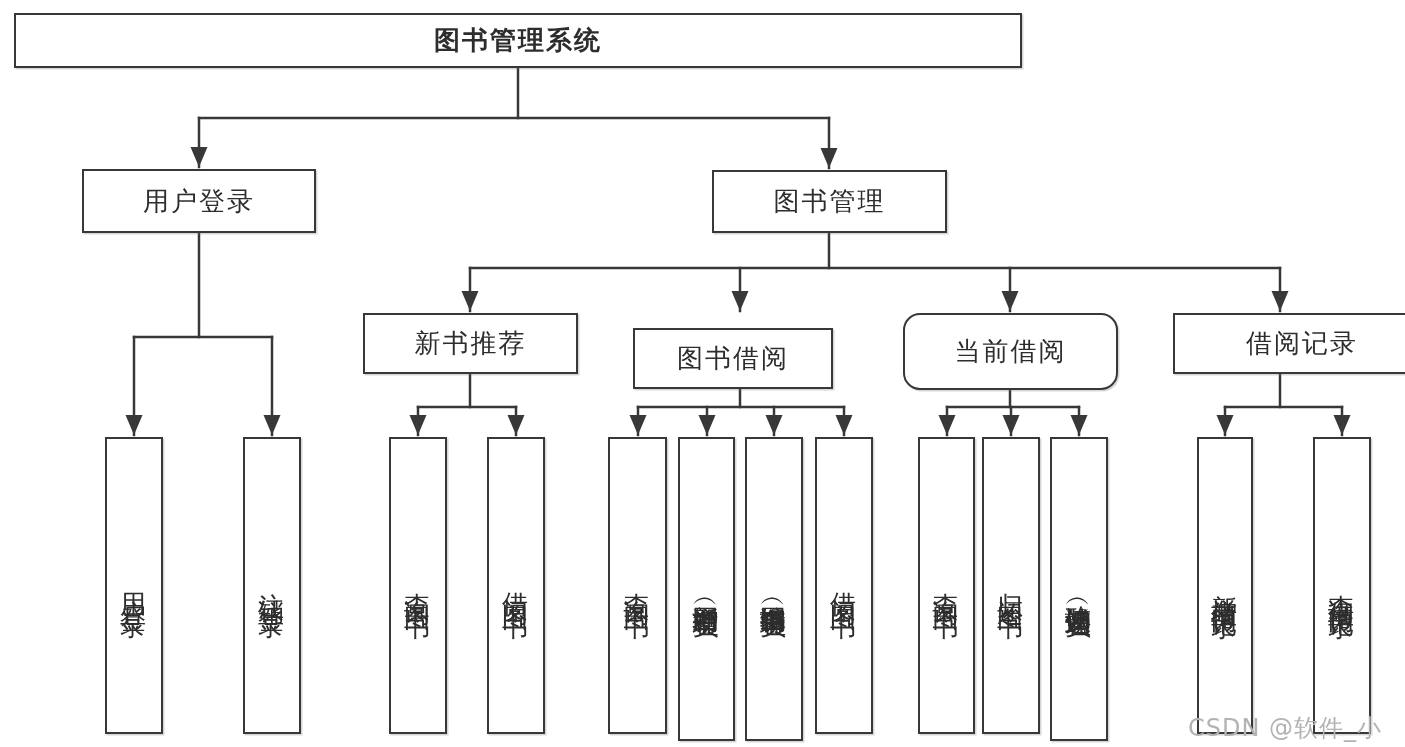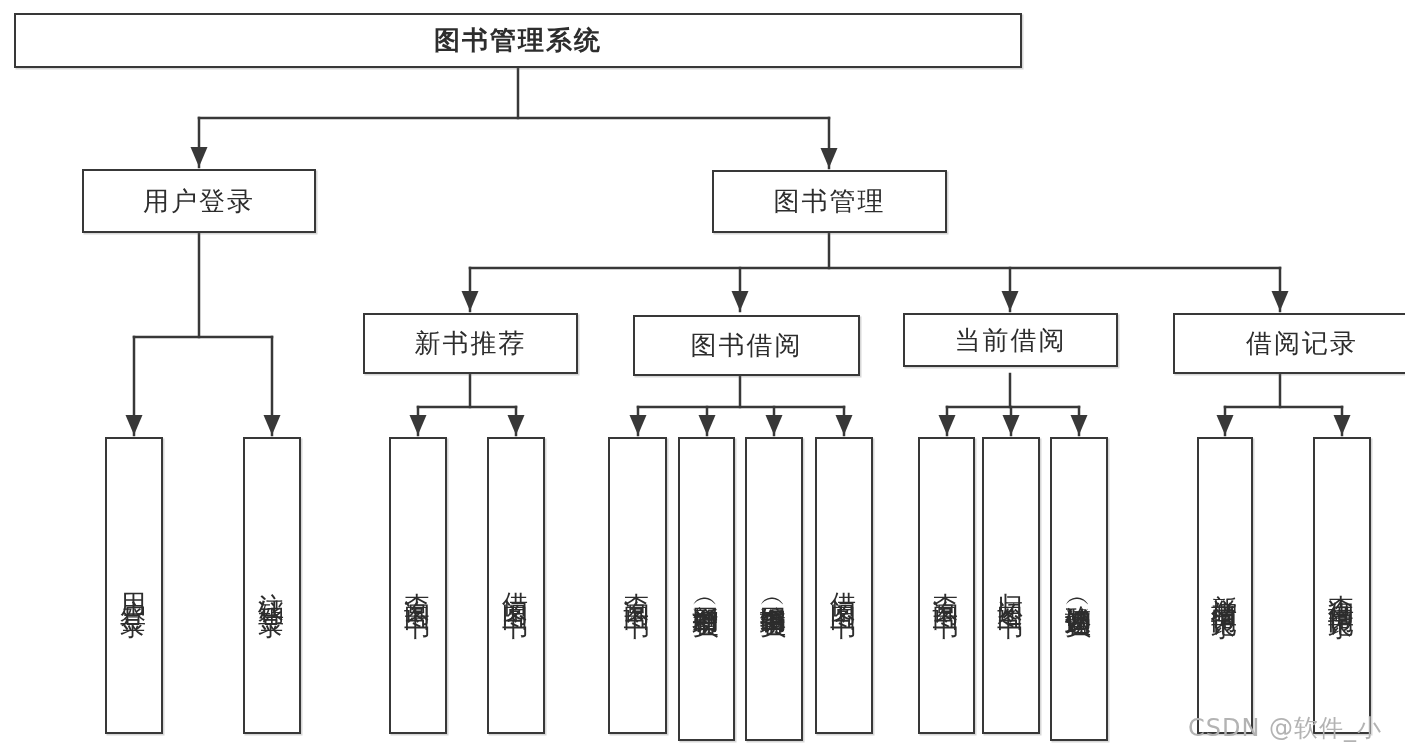--- a/index.html
+++ b/index.html
@@ -111,22 +111,22 @@
       <line x1="1342" y1="407" x2="1342" y2="435" marker-end="url(#arw)"></line>
     </g>
   </svg>
 
   <div class="box" style="left:14px;top:13px;width:1008px;height:55px;font-weight:bold;">图书管理系统</div>
 
   <div class="box" style="left:82px;top:169px;width:234px;height:64px;">用户登录</div>
   <div class="box" style="left:363px;top:313px;width:215px;height:61px;">新书推荐</div>
 
   <div class="box" style="left:712px;top:170px;width:235px;height:63px;">图书管理</div>
-  <div class="box" style="left:633px;top:315px;width:227px;height:61px;">图书借阅</div>
-  <div class="box" style="left:903px;top:313px;width:215px;height:54px;">当前借阅</div>
+  <div class="box" style="left:633px;top:328px;width:200px;height:61px;">图书借阅</div>
+  <div class="box" style="left:903px;top:313px;width:215px;height:77px;border-radius:17px;">当前借阅</div>
   <div class="box" style="left:1173px;top:313px;width:258px;height:61px;">借阅记录</div>
 
   <div class="box vbox" style="left:105px;top:437px;width:58px;height:297px;">用户登录</div>
   <div class="box vbox" style="left:243px;top:437px;width:58px;height:297px;">注销登录</div>
 
   <div class="box vbox" style="left:389px;top:437px;width:58px;height:297px;">查询图书</div>
   <div class="box vbox" style="left:487px;top:437px;width:58px;height:297px;">借阅图书</div>
 
   <div class="box vbox" style="left:608px;top:437px;width:59px;height:297px;">查询图书</div>
   <div class="box vbox ls0" style="left:678px;top:437px;width:57px;height:304px;">新增图书（管理员）</div>

